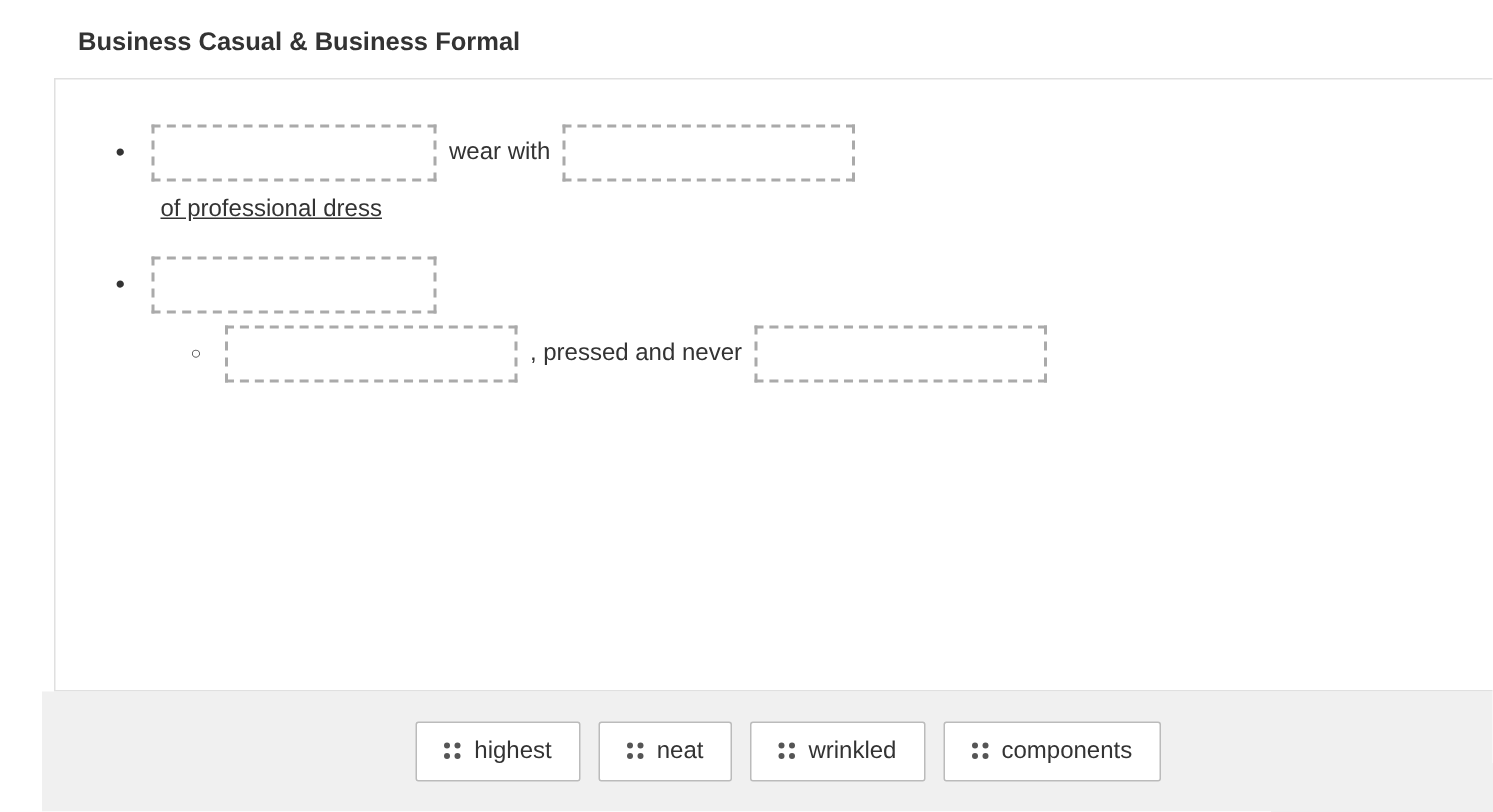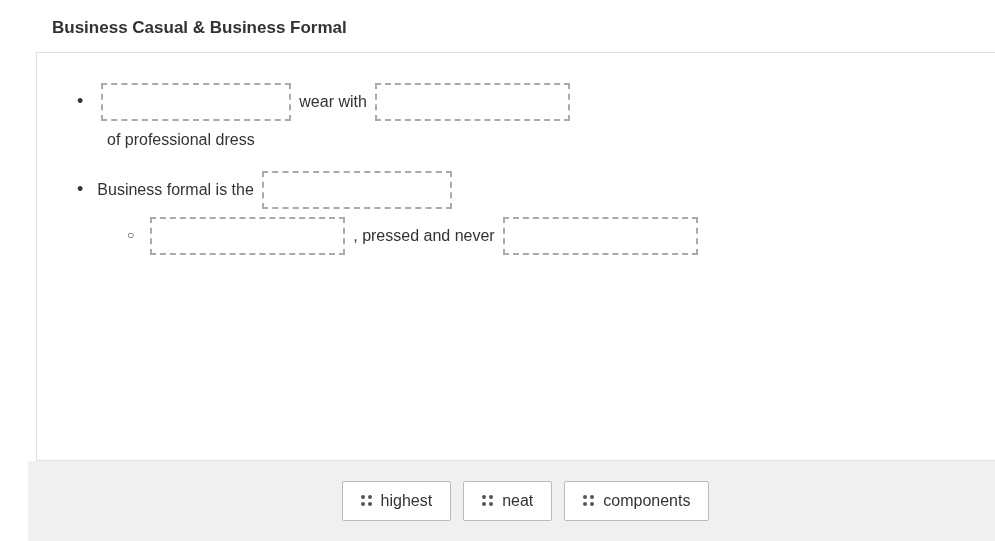--- a/index.html
+++ b/index.html
@@ -94,20 +94,21 @@
       height: 38px;
       margin: 0 4px;
       vertical-align: middle;
     }
 
     .continuation-text {
       margin-left: 30px;
       margin-top: 6px;
       margin-bottom: 18px;
       line-height: 1.6;
+      text-decoration: underline;
     }
 
     .sub-bullet {
       margin-left: 50px;
       display: flex;
       align-items: center;
       flex-wrap: wrap;
       gap: 4px;
       line-height: 1.6;
       margin-top: 8px;
@@ -176,21 +177,20 @@
           <span class="dashed-box"></span>
           <span class="inline-static">wear with</span>
           <span class="dashed-box-right"></span>
         </div>
         <div class="continuation-text">of professional dress</div>
       </li>
 
       <li>
         <div class="bullet-text">
           <span class="bullet-dot">•</span>
-          <span class="inline-static">Business formal is the</span>
           <span class="dashed-box-sm"></span>
         </div>
 
         <div class="sub-bullet">
           <span class="sub-dot">○</span>
           <span class="dashed-box-wide"></span>
           <span class="inline-static">, pressed and never</span>
           <span class="dashed-box-wide"></span>
         </div>
       </li>
@@ -218,17 +218,26 @@
       </span>
       <span>neat</span>
     </div>
     <div class="word-chip">
       <span class="grip-icon">
         <span class="grip-dot"></span>
           <span class="grip-dot"></span>
         <span class="grip-dot"></span>
           <span class="grip-dot"></span>
       </span>
+      <span>wrinkled</span>
+    </div>
+    <div class="word-chip">
+      <span class="grip-icon">
+        <span class="grip-dot"></span>
+          <span class="grip-dot"></span>
+        <span class="grip-dot"></span>
+          <span class="grip-dot"></span>
+      </span>
       <span>components</span>
     </div>
   </div>
 
 </div>
 
 </body></html>

